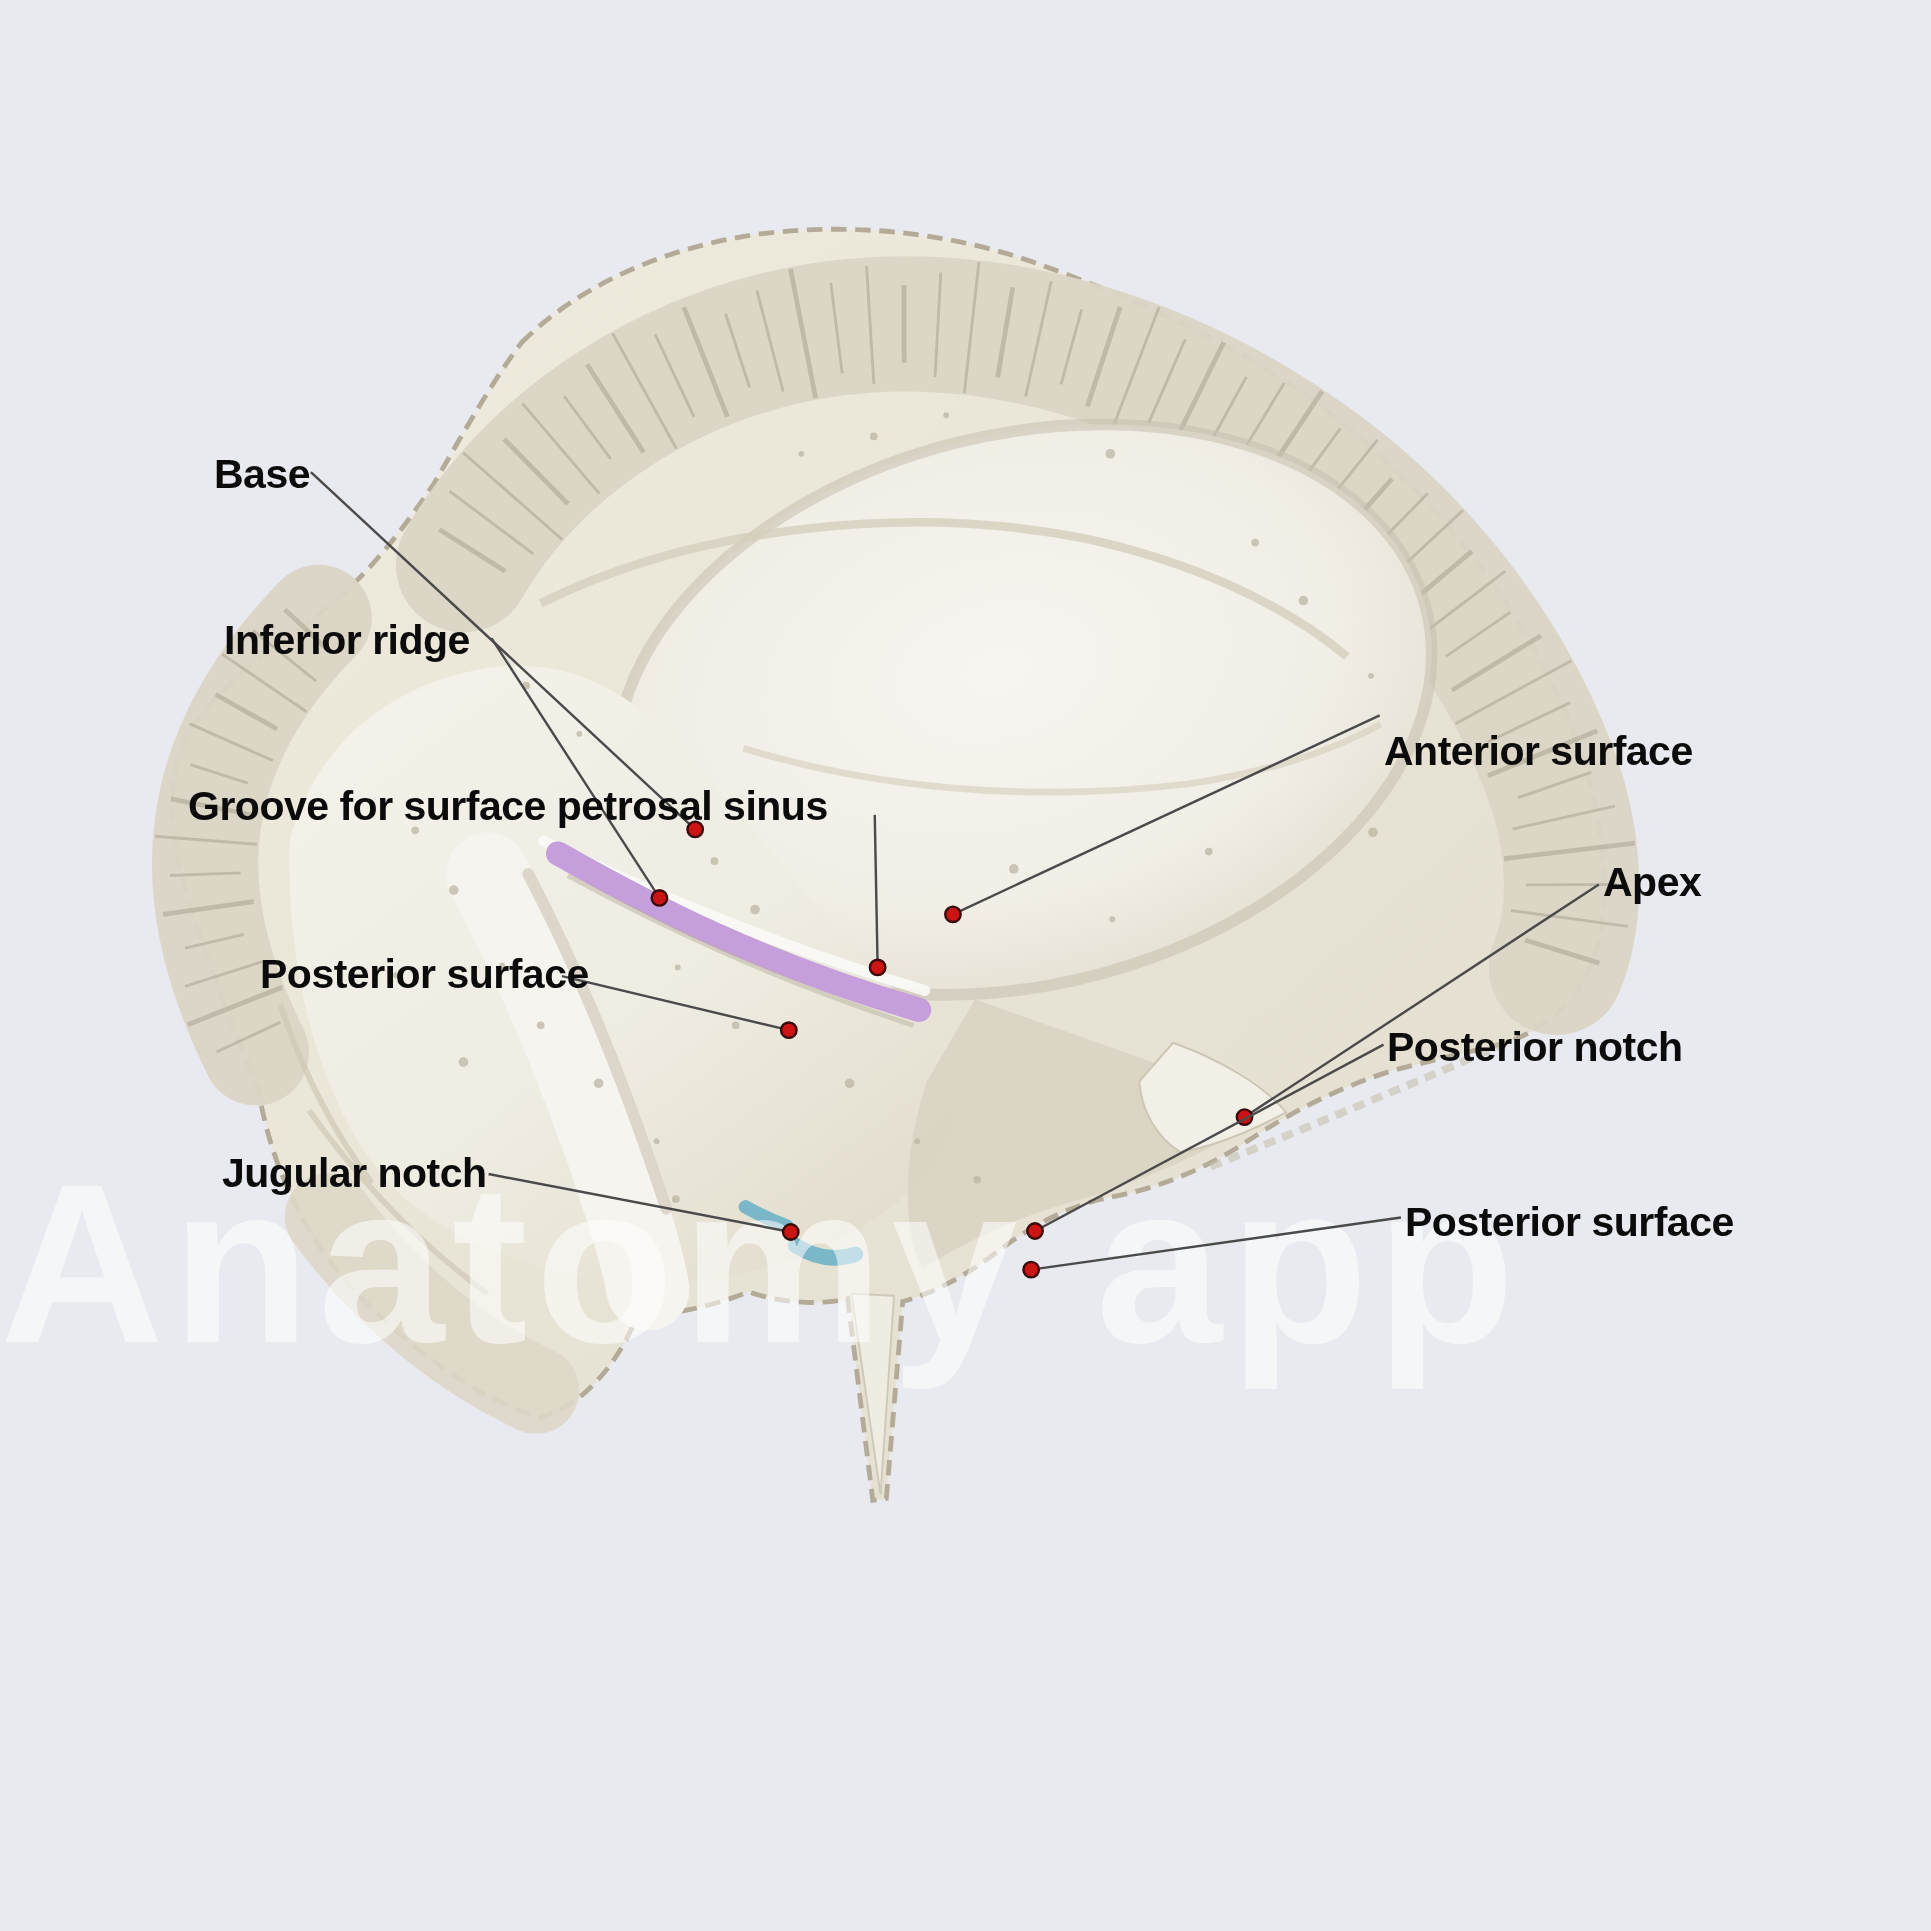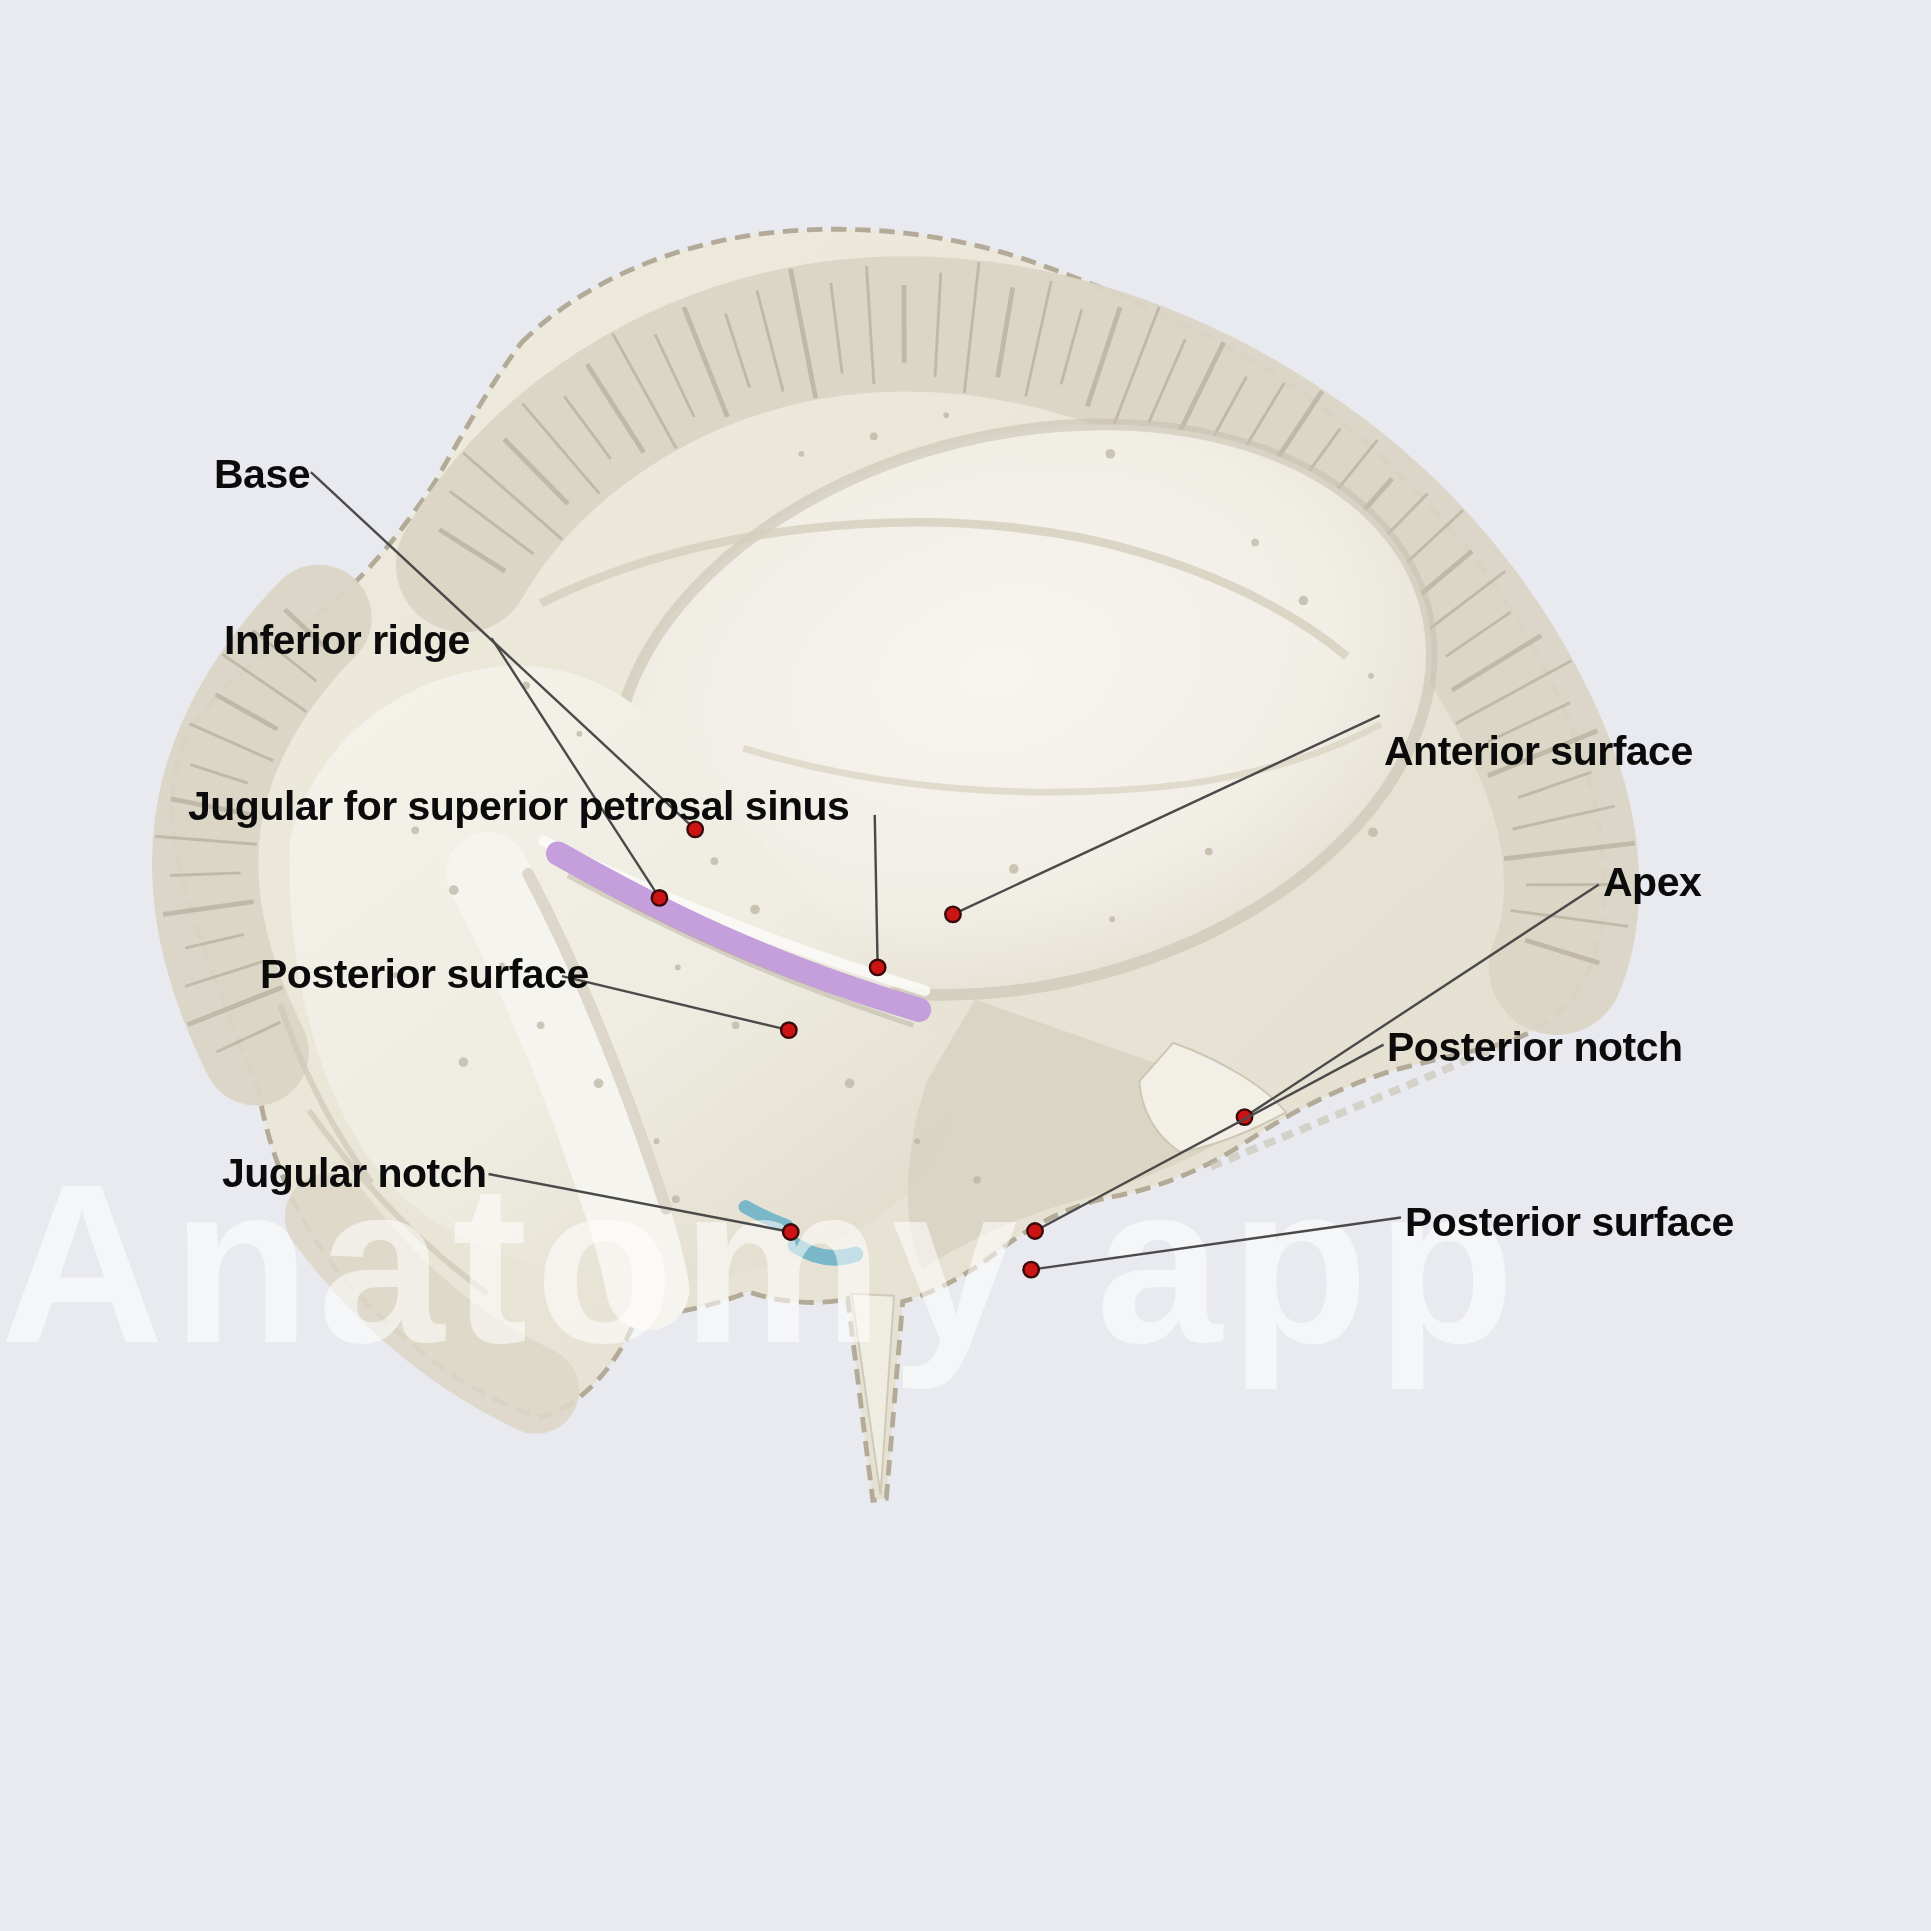--- a/index.html
+++ b/index.html
@@ -206,21 +206,21 @@
       <circle cx="1289" cy="1157" r="8" fill="#cc1414" stroke="#3a0909" stroke-width="2.5"></circle>
       <line x1="1433" y1="1082" x2="1072" y2="1275" stroke="#4a4a4a" stroke-width="2.5"></line>
       <circle cx="1072" cy="1275" r="8" fill="#cc1414" stroke="#3a0909" stroke-width="2.5"></circle>
       <line x1="1451" y1="1261" x2="1068" y2="1315" stroke="#4a4a4a" stroke-width="2.5"></line>
       <circle cx="1068" cy="1315" r="8" fill="#cc1414" stroke="#3a0909" stroke-width="2.5"></circle>
     </svg>
 
   <div id="labels">
       <div class="anno-label" style="left: 214px; top: 454px;">Base</div>
       <div class="anno-label" style="left: 224px; top: 620px;">Inferior ridge</div>
-      <div class="anno-label" style="left: 188px; top: 786px;">Jugular for superior petrosal sinus</div>
+      <div class="anno-label" style="left: 188px; top: 786px;">Groove for surface petrosal sinus</div>
       <div class="anno-label" style="left: 225px; top: 954px; margin-left: 35px;">Posterior surface</div>
       <div class="anno-label" style="left: 222px; top: 1153px;">Jugular notch</div>
       <div class="anno-label" style="left: 1384px; top: 695px; margin-top: 36px;">Anterior surface</div>
       <div class="anno-label" style="left: 1603px; top: 862px;">Apex</div>
       <div class="anno-label" style="left: 1387px; top: 1027px;">Posterior notch</div>
       <div class="anno-label" style="left: 1405px; top: 1202px;">Posterior surface</div>
     </div>
 </div>
 
 

